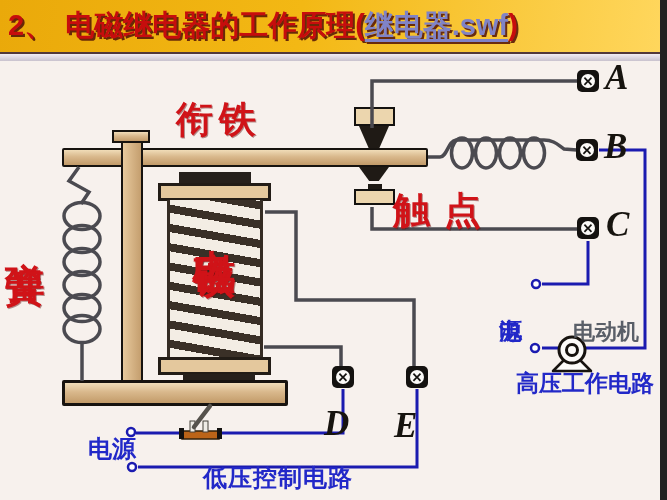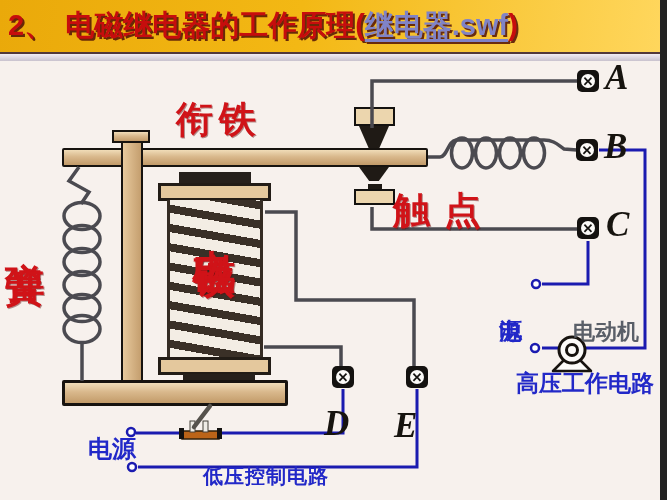--- a/index.html
+++ b/index.html
@@ -71,21 +71,21 @@
   .vtext{writing-mode:vertical-rl;text-orientation:upright;}
   .lbl-armature{left:176px;top:101px;font-size:37px;letter-spacing:6px;}
   .lbl-contacts{left:393px;top:172px;font-size:37px;letter-spacing:14px;margin-top:20px;}
   .lbl-electromagnet{left:193px;top:216px;font-size:42px;letter-spacing:4px;}
   .lbl-spring{left:5px;top:230px;font-size:40px;letter-spacing:6px;}
   .term-lbl{position:absolute;z-index:4;font-family:"Liberation Serif",serif;font-style:italic;font-weight:bold;
     font-size:35px;color:#17140f;line-height:1;}
   .term-a{left:605px;top:60px;} .term-b{left:604px;top:129px;} .term-c{left:606px;top:207px;}
   .term-d{left:324px;top:406px;} .term-e{left:394px;top:408px;}
   .lbl-power-low{left:88px;top:437px;font-size:24px;}
-  .lbl-lowv{left:203px;top:466px;font-size:20px;letter-spacing:1px;}
+  .lbl-lowv{left:203px;top:466px;font-size:24px;letter-spacing:1px;}
   .lbl-power-high{left:499px;top:300px;font-size:23px;letter-spacing:2px;}
   .lbl-motor{left:573px;top:321px;font-size:22px;color:var(--c_motor_text,#5a5f68);}
   .lbl-highv{left:516px;top:372px;font-size:23px;}
 </style>
 </head>
 <body>
 
 <div class="slide">
 
   <div class="title-bar">

